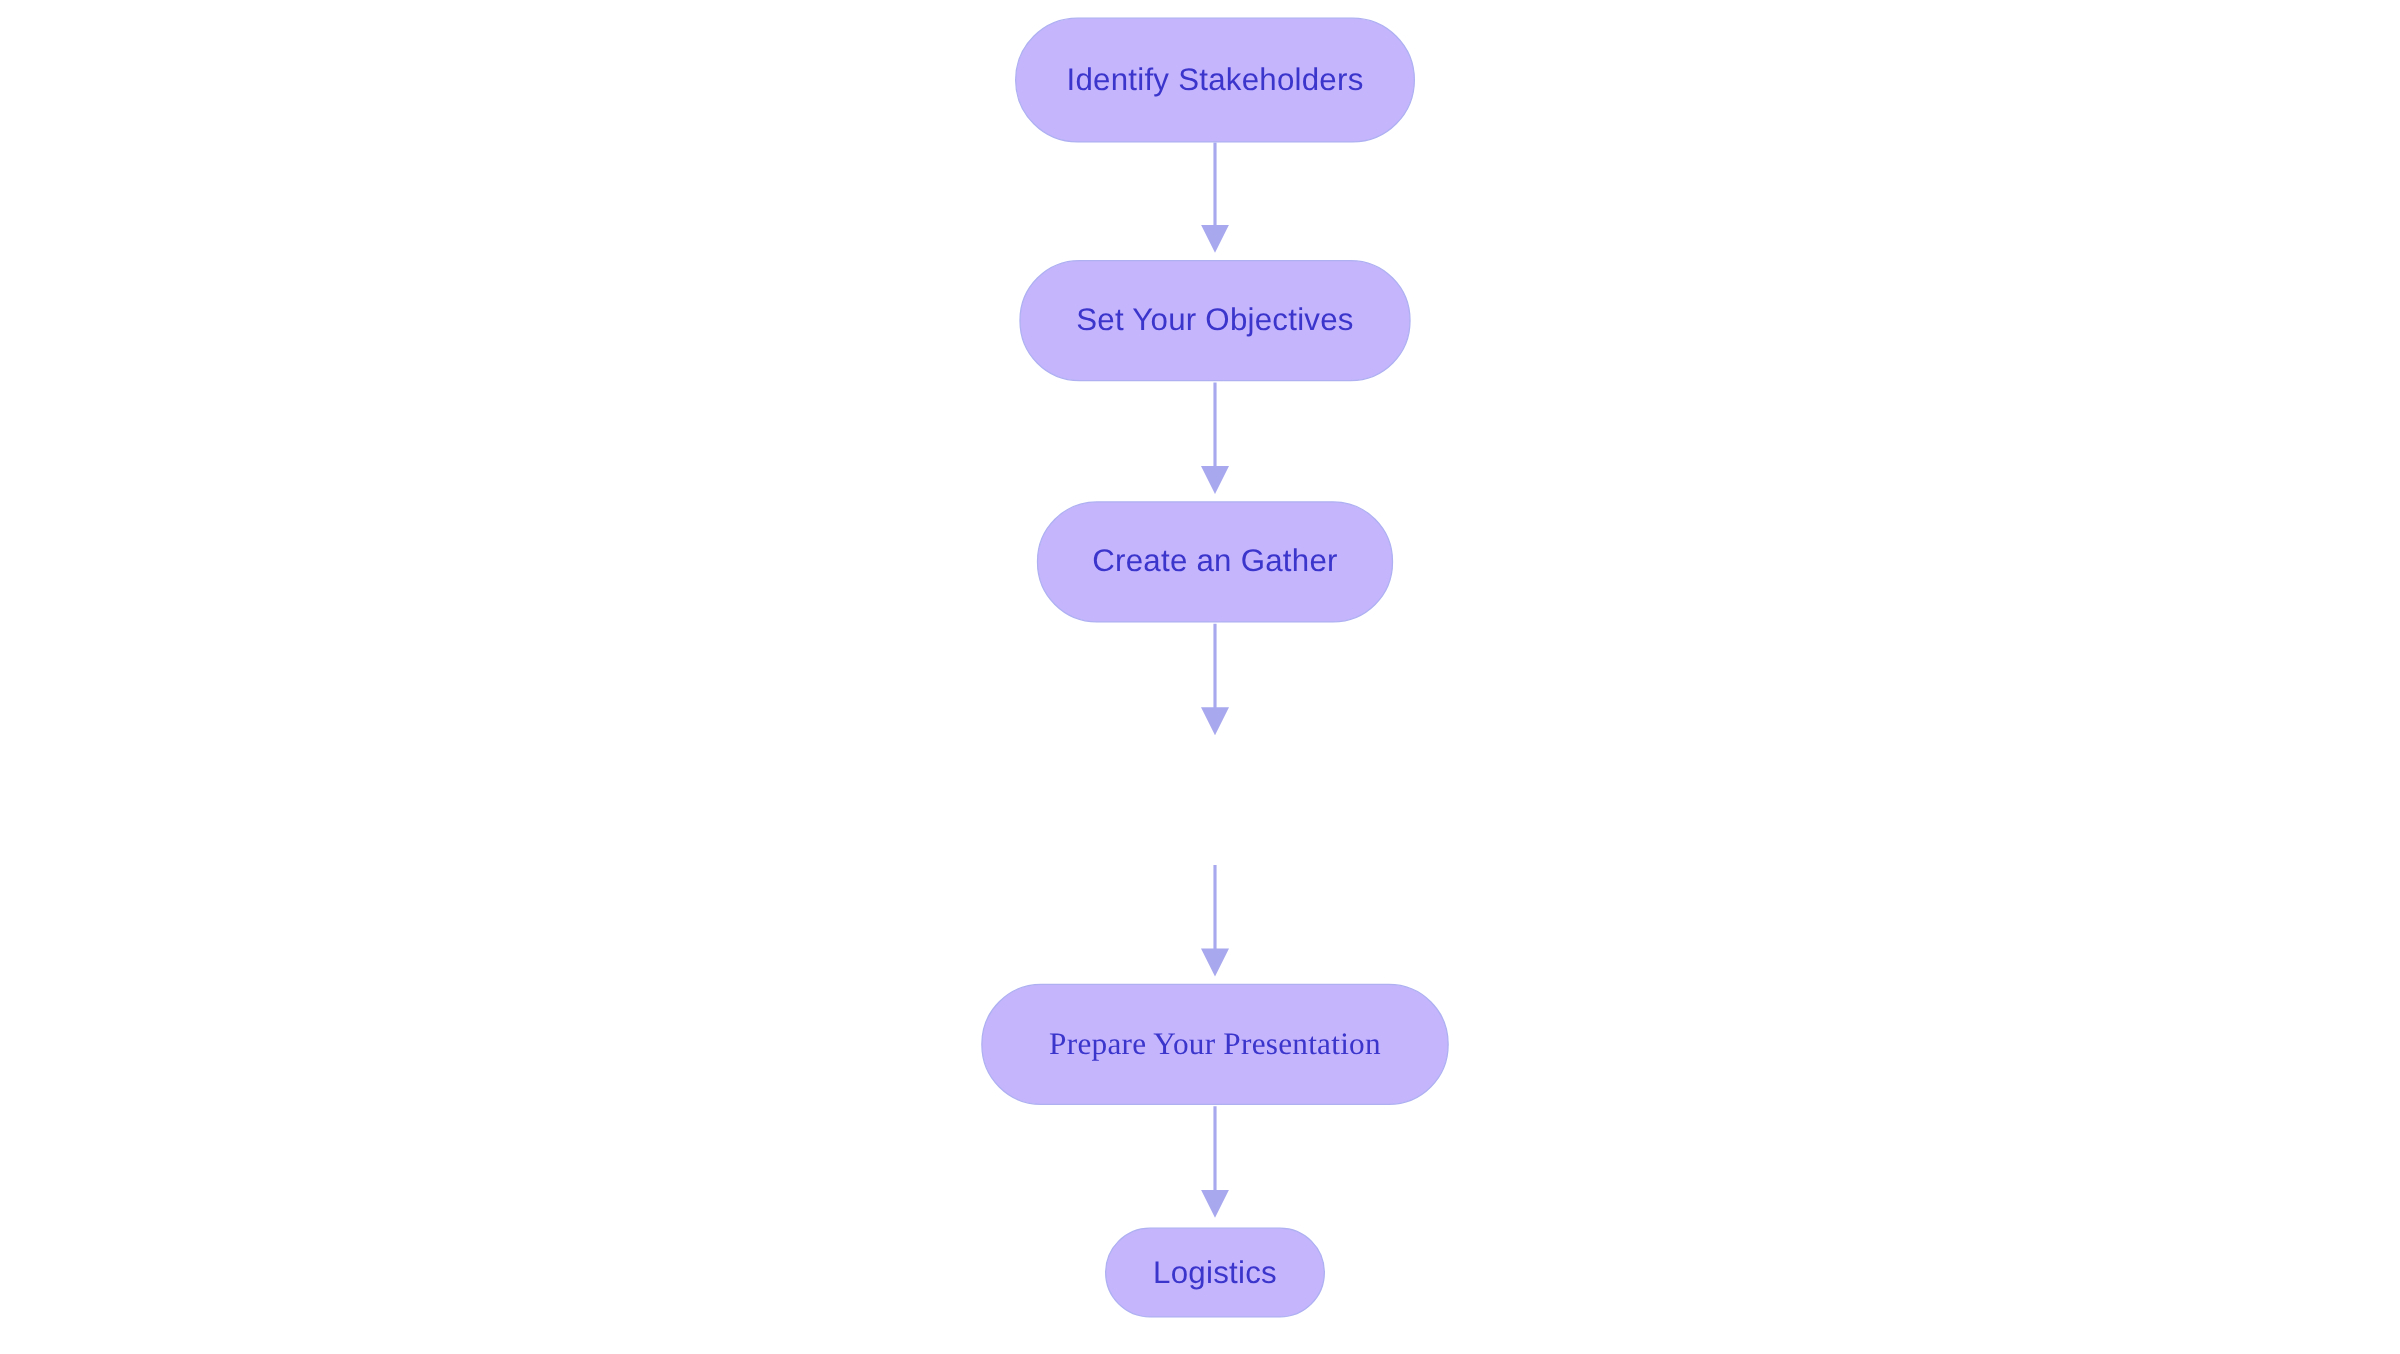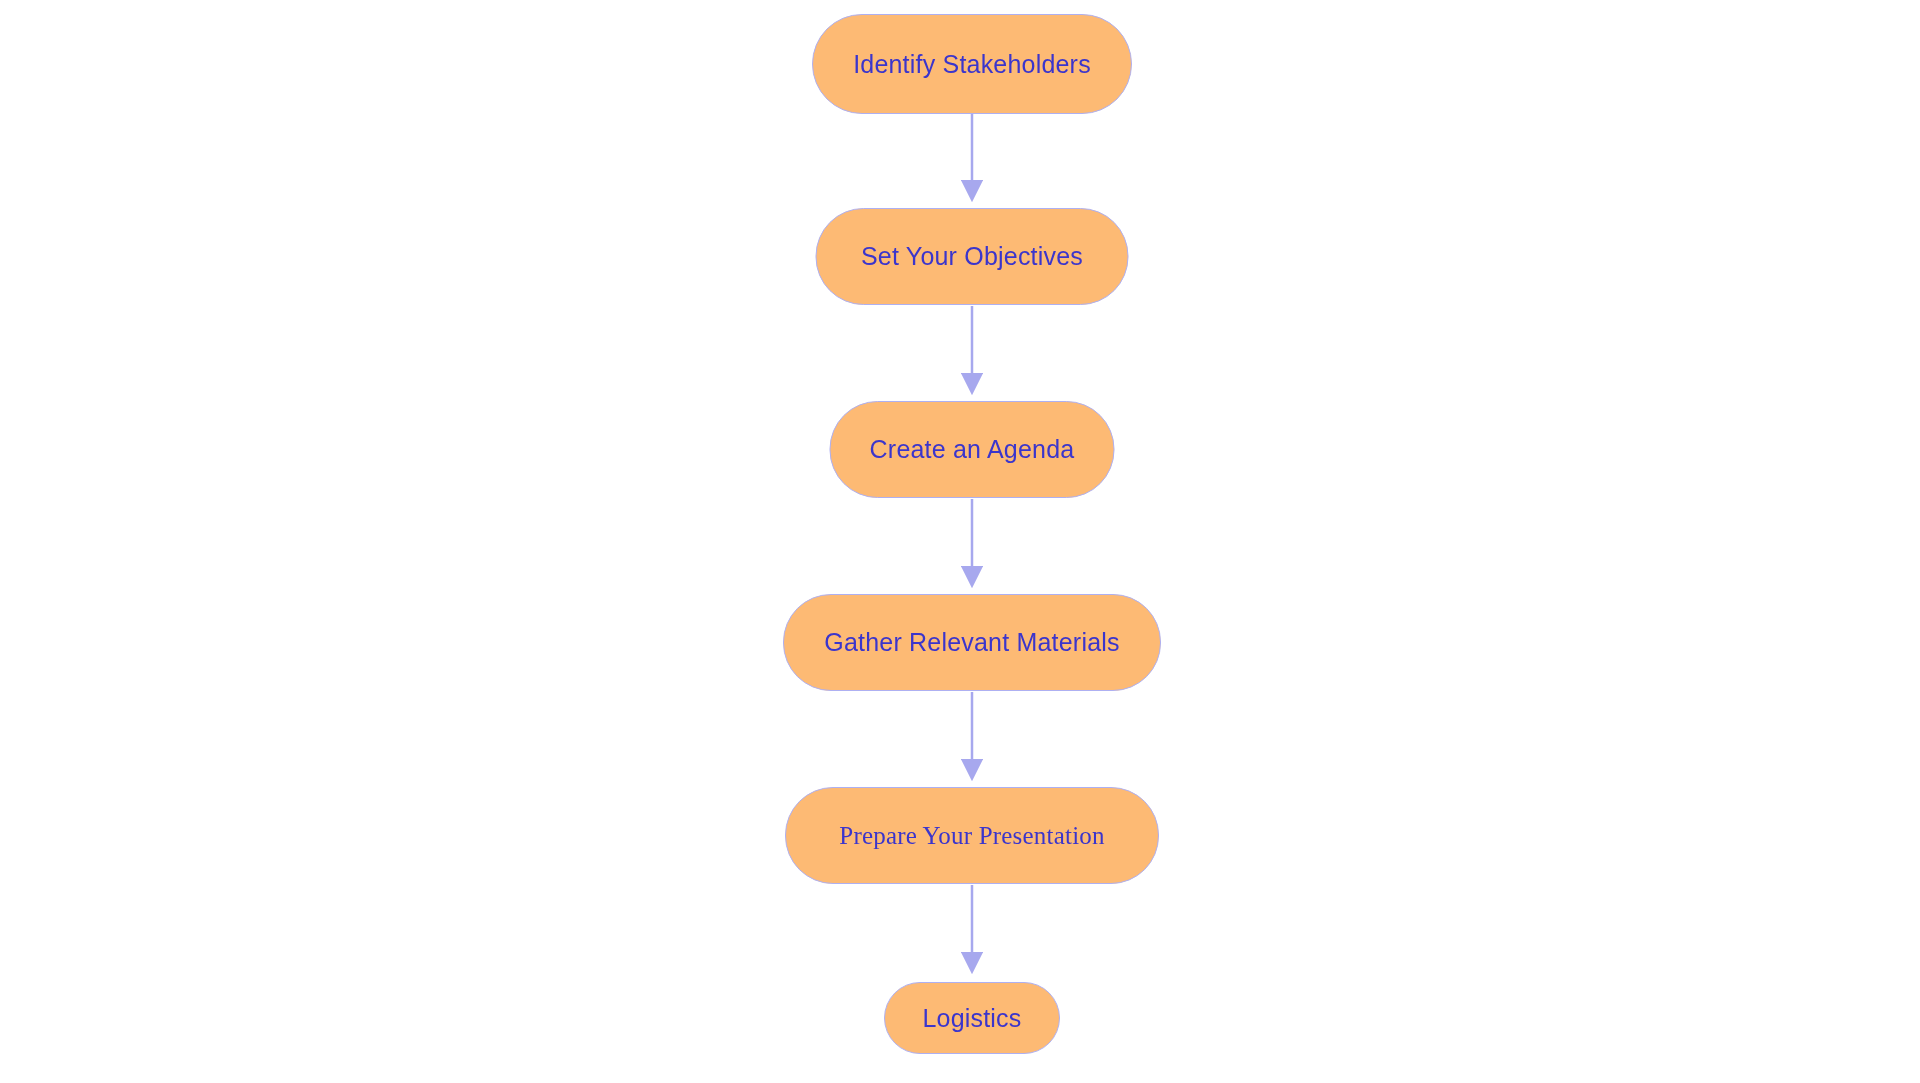--- a/index.html
+++ b/index.html
@@ -17,21 +17,21 @@
     position: relative;
     width: 1920px;
     height: 1083px;
   }
   .node {
     position: absolute;
     box-sizing: border-box;
     display: flex;
     align-items: center;
     justify-content: center;
-    background: #fdba74;
+    background: #c4b5fd;
     border: 1px solid #aeb0f2;
     border-radius: 36px;
     color: #3b35cc;
     font-size: 25px;
     letter-spacing: 0.2px;
     white-space: nowrap;
     transform: translateX(-50%);
     left: 972px;
   }
   .node-label {
@@ -68,26 +68,23 @@
 
   <div class="node" style="top:14px; width:320px; height:100px; border-radius:50px;">
     <span class="node-label">Identify Stakeholders</span>
   </div>
 
   <div class="node" style="top:208px; width:313px; height:97px; border-radius:48px;">
     <span class="node-label">Set Your Objectives</span>
   </div>
 
   <div class="node" style="top:401px; width:285px; height:97px; border-radius:48px;">
-    <span class="node-label">Create an Agenda</span>
+    <span class="node-label">Create an Gather</span>
   </div>
 
-  <div class="node" style="top:594px; width:378px; height:97px; border-radius:48px;">
-    <span class="node-label">Gather Relevant Materials</span>
-  </div>
 
   <div class="node" style="top:787px; width:374px; height:97px; border-radius:48px;font-family:Liberation Serif, serif;">
     <span class="node-label">Prepare Your Presentation</span>
   </div>
 
   <div class="node" style="top:982px; width:176px; height:72px; border-radius:46px;">
     <span class="node-label">Logistics</span>
   </div>
 
 </div>

